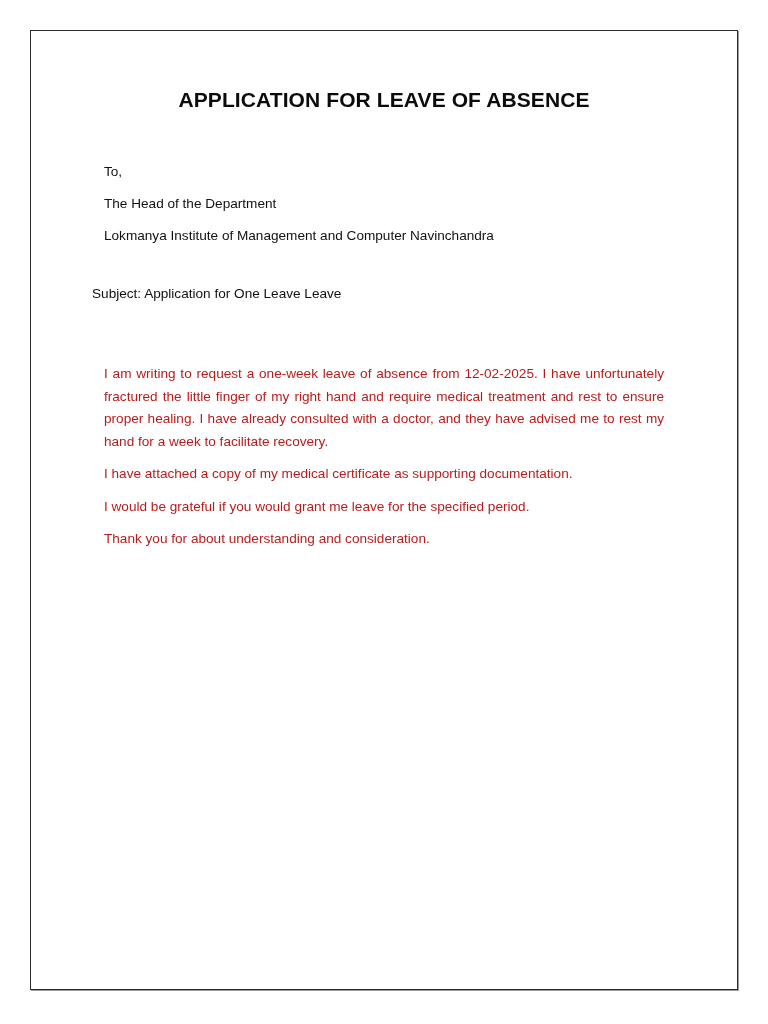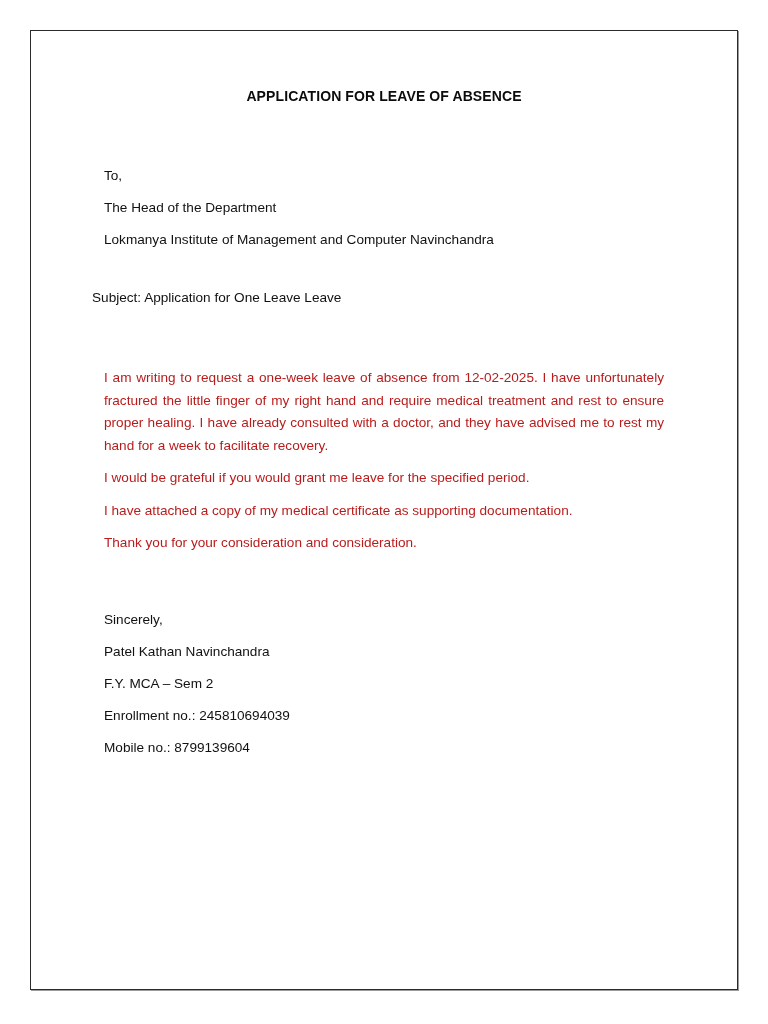--- a/index.html
+++ b/index.html
@@ -38,25 +38,25 @@
 
   .content {
     position: absolute;
     left: 92px;
     top: 30px;
     width: 584px;
   }
 
   .doc-title {
     text-align: center;
-    font-size: 14px;
+    font-size: 21px;
     font-weight: bold;
     letter-spacing: 0.1px;
     margin-top: 58px;
-    margin-bottom: 12px;
+    margin-bottom: 0;
     color: #0b0b0b;
   }
 
   .block {
     margin: 12px;
   }
 
   .line {
     font-size: 13.6px;
     line-height: 22px;
@@ -107,29 +107,22 @@
 
     <div class="gap-after-address"></div>
 
     <div class="line">Subject: Application for One Leave Leave</div>
 
 
     <div class="gap-after-salutation"></div>
 
     <div class="block">
       <p class="para">I am writing to request a one-week leave of absence from 12-02-2025. I have unfortunately fractured the little finger of my right hand and require medical treatment and rest to ensure proper healing. I have already consulted with a doctor, and they have advised me to rest my hand for a week to facilitate recovery.</p>
+      <p class="para">I have attached a copy of my medical certificate as supporting documentation.</p>
       <p class="para">I would be grateful if you would grant me leave for the specified period.</p>
-      <p class="para">I have attached a copy of my medical certificate as supporting documentation.</p>
-      <p class="para">Thank you for your consideration and consideration.</p>
+      <p class="para">Thank you for about understanding and consideration.</p>
     </div>
 
     <div class="gap-before-signature"></div>
 
-    <div class="block">
-      <div class="sig-line">Sincerely,</div>
-      <div class="sig-line">Patel Kathan Navinchandra</div>
-      <div class="sig-line">F.Y. MCA – Sem 2</div>
-      <div class="sig-line">Enrollment no.: 245810694039</div>
-      <div class="sig-line">Mobile no.: 8799139604</div>
-    </div>
 
   </div>
 </div>
 
 </body></html>

